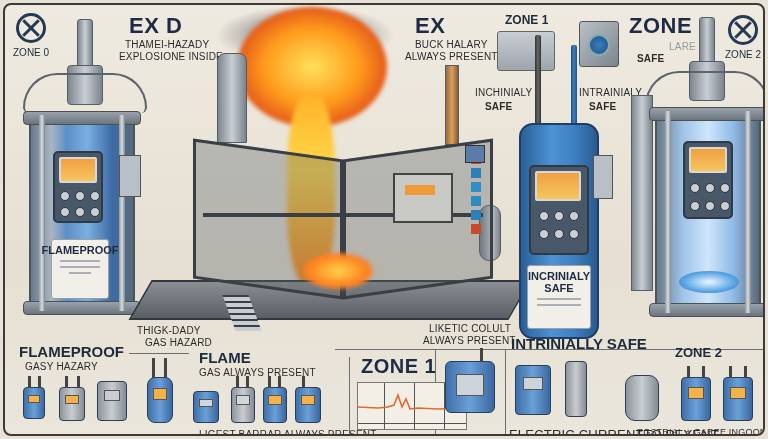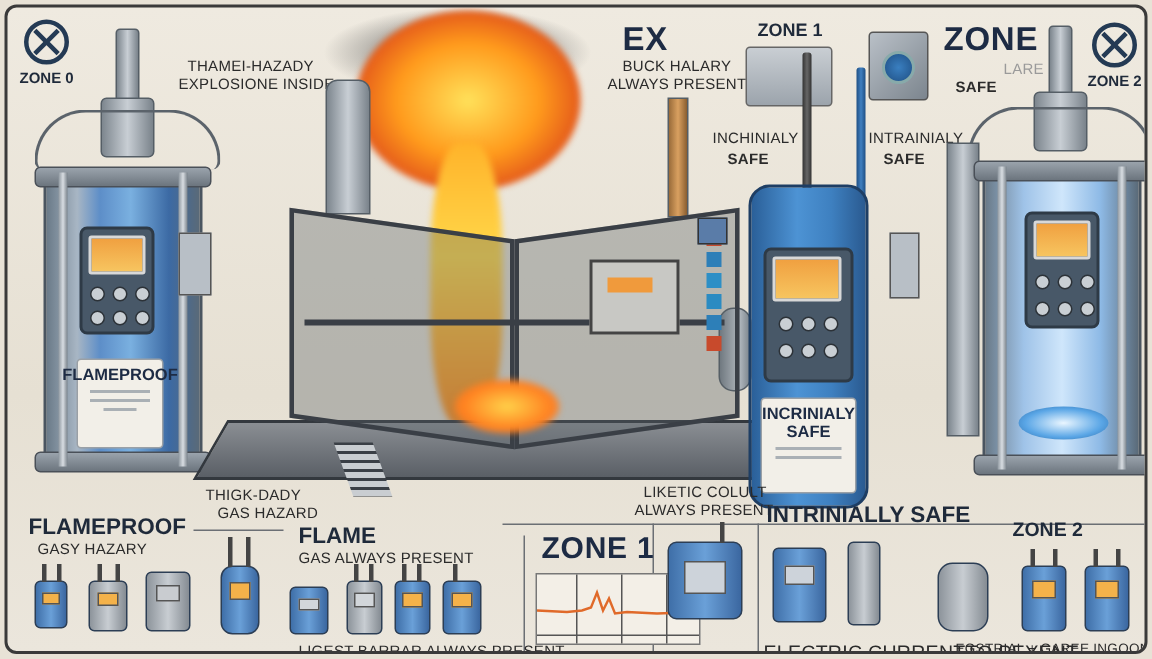--- a/index.html
+++ b/index.html
@@ -7,21 +7,21 @@
 body{font-family:"Liberation Sans",sans-serif;position:relative}
 .frame{position:absolute;left:3px;top:3px;width:762px;height:433px;border:2px solid #3a3a3a;border-radius:8px;background:linear-gradient(180deg,#efeae0 0%,#e6e0d3 60%,#ebe6dc 100%);overflow:hidden}
 .abs{position:absolute}
 .lbl{color:#1f2a3a;font-weight:bold;text-transform:uppercase;white-space:nowrap}
 .title-big{font-size:22px;font-weight:900;color:#1d2b44;letter-spacing:0.5px}
 .sub{font-size:10px;color:#2b2b2b;letter-spacing:0.2px;white-space:nowrap;text-transform:uppercase}
 .zone-circle{width:30px;height:30px;border:3px solid #243a54;border-radius:50%;position:relative}
 .zone-circle::before,.zone-circle::after{content:"";position:absolute;left:50%;top:50%;width:22px;height:3px;background:#243a54;transform-origin:center}
 .zone-circle::before{transform:translate(-50%,-50%) rotate(45deg)}
 .zone-circle::after{transform:translate(-50%,-50%) rotate(-45deg)}
-.zone-tag{font-size:10px;font-weight:bold;color:#1f2a3a}
+.zone-tag{font-size:10px;font-weight:normal;color:#1f2a3a}
 
 .vessel{position:absolute;border-radius:10px;background:linear-gradient(90deg,#6a7a88 0%,#a8b6c4 20%,#5d8ec8 35%,#7ab0e0 55%,#3c6aa4 80%,#5a6a78 100%);border:2px solid #4a5560}
 .vessel .cap{position:absolute;left:-8px;right:-8px;height:14px;background:linear-gradient(180deg,#9aa3ac,#6c757e);border:1px solid #4a5058;border-radius:4px}
 .vessel .rod{position:absolute;width:6px;background:linear-gradient(90deg,#8e979f,#d8dde2,#7b848c);top:0;bottom:0}
 .panel{position:absolute;background:#485868;border:2px solid #2e3a46;border-radius:5px}
 .screen{position:absolute;background:linear-gradient(180deg,#f0a040,#f7c560);border:2px solid #d8d8d8;border-radius:2px}
 .btnrow{position:absolute;display:flex;gap:5px}
 .btnrow span{width:10px;height:10px;border-radius:50%;background:#c9cfd4;border:1px solid #2c3238;display:block}
 .plate{position:absolute;background:#f2efe8;border:1px solid #9aa0a6;border-radius:3px;display:flex;flex-direction:column;align-items:center;justify-content:flex-start;padding-top:4px}
 .plate-title{font-size:11px;font-weight:900;color:#1d2b44;text-transform:uppercase;text-align:center;line-height:12px}
@@ -48,20 +48,21 @@
 </style>
 </head>
 <body>
 
 <div class="frame">
 
   <div class="abs" style="left:8px;top:8px;text-align:center">
     <div class="zone-circle" style="margin:0 auto"></div>
     <div class="zone-tag" style="margin-top:4px">ZONE 0</div>
   </div>
+  <div class="abs title-big" style="left:124px;top:8px">EX D</div>
   <div class="abs sub" style="left:120px;top:34px">THAMEI-HAZADY</div>
   <div class="abs sub" style="left:114px;top:46px">EXPLOSIONE INSIDE</div>
 
   <div class="tower" style="left:72px;top:14px;width:16px;height:60px;border-radius:3px 3px 0 0"></div>
   <div class="tower" style="left:62px;top:60px;width:36px;height:40px;border-radius:4px"></div>
   <div class="abs" style="left:18px;top:68px;width:124px;height:40px;border:2px solid #5b636b;border-radius:60px 60px 10px 10px;border-bottom:none"></div>
   <div class="vessel" style="left:24px;top:108px;width:106px;height:200px">
     <div class="cap" style="top:-4px"></div>
     <div class="cap" style="bottom:-4px"></div>
     <div class="rod" style="left:8px"></div>
@@ -133,21 +134,21 @@
     <div class="zone-tag" style="margin-top:4px">ZONE 2</div>
   </div>
 
   <div class="abs sub" style="left:470px;top:82px">INCHINIALY</div>
   <div class="abs sub" style="left:480px;top:96px;font-weight:bold">SAFE</div>
   <div class="abs sub" style="left:574px;top:82px">INTRAINIALY</div>
   <div class="abs sub" style="left:584px;top:96px;font-weight:bold">SAFE</div>
 
   <div class="antenna" style="left:530px;top:30px;height:100px"></div>
   <div class="antenna" style="left:566px;top:40px;height:90px;background:linear-gradient(90deg,#1f4f84,#3f7fc0,#1f4f84)"></div>
-  <div class="abs" style="left:494px;top:118px;width:80px;height:216px;border-radius:14px;background:linear-gradient(90deg,#2a5f98,#4d93d4 40%,#3e80c0 70%,#2a5a90);border:2px solid #1e3e64">
+  <div class="abs" style="left:514px;top:118px;width:80px;height:216px;border-radius:14px;background:linear-gradient(90deg,#2a5f98,#4d93d4 40%,#3e80c0 70%,#2a5a90);border:2px solid #1e3e64">
     <div class="panel" style="left:8px;top:40px;width:60px;height:90px">
       <div class="screen" style="left:4px;top:4px;width:46px;height:30px"></div>
       <div class="btnrow" style="left:8px;top:44px">
           <span></span>
           <span></span>
           <span></span>
         </div>
       <div class="btnrow" style="left:8px;top:62px">
           <span></span>
           <span></span>

